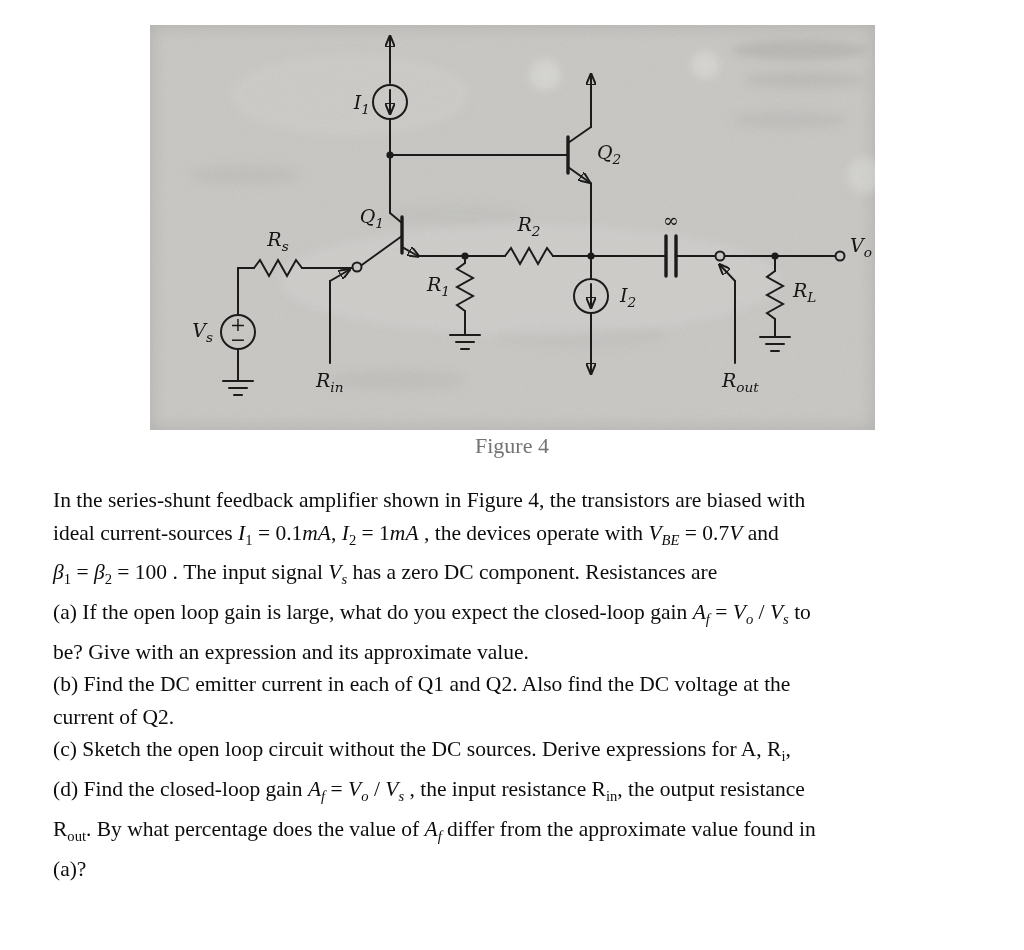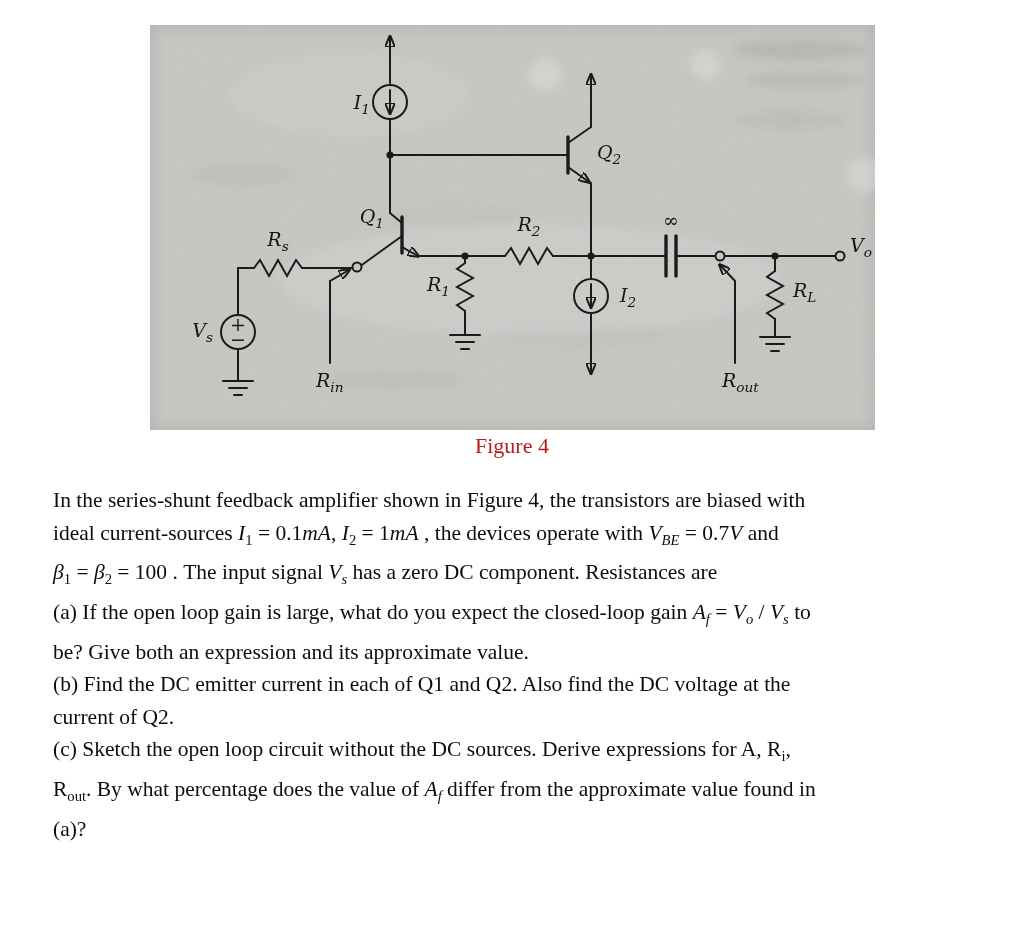--- a/index.html
+++ b/index.html
@@ -9,21 +9,21 @@
         box-shadow:inset 0 0 18px rgba(0,0,0,0.12);}
   #scan svg{display:block;}
   .circuit path,.circuit line{stroke:#1b1b1b;stroke-width:2;fill:none;stroke-linecap:round;}
   .circuit .bar{stroke-width:3.4;}
   .circuit circle.src{stroke:#1b1b1b;stroke-width:2;fill:none;}
   .circuit circle.node{fill:#1b1b1b;stroke:none;}
   .circuit circle.term{fill:#c8c7c4;stroke:#1b1b1b;stroke-width:2;}
   .circuit text{fill:#161616;font-family:"DejaVu Serif", serif;font-style:italic;font-size:19px;}
   .circuit text.sym{font-style:normal;}
   #caption{position:absolute;left:0;top:433px;width:1024px;text-align:center;
-           font-size:22px;color:#b91c1c;}
+           font-size:22px;color:#737373;}
   #problem{position:absolute;left:25px;top:484px;width:985px;font-size:21.5px;
            line-height:32.5px;color:#0d0d0d;}
   #problem .tline{white-space:nowrap;margin-left:28px;}
   #problem sub{font-size:68%;}
   #problem i{font-family:"Liberation Serif", serif;}
 </style>
 </head>
 <body>
 
 <div id="page">
@@ -174,21 +174,22 @@
     </svg>
   </div>
 
   <div id="caption">Figure 4</div>
 
   <div id="problem">
       <div class="tline">In the series-shunt feedback amplifier shown in Figure 4, the transistors are biased with</div>
       <div class="tline">ideal current-sources <i>I</i><sub>1</sub> = 0.1<i>mA</i>, <i>I</i><sub>2</sub> = 1<i>mA</i> , the devices operate with <i>V</i><sub><i>BE</i></sub> = 0.7<i>V</i> and</div>
       <div class="tline"><i>β</i><sub>1</sub> = <i>β</i><sub>2</sub> = 100 . The input signal <i>V</i><sub><i>s</i></sub> has a zero DC component. Resistances are</div>
       <div class="tline">(a) If the open loop gain is large, what do you expect the closed-loop gain <i>A</i><sub><i>f</i></sub> = <i>V</i><sub><i>o</i></sub> / <i>V</i><sub><i>s</i></sub> to</div>
-      <div class="tline">be? Give both an expression and its approximate value.</div>
+      <div class="tline">be? Give with an expression and its approximate value.</div>
       <div class="tline">(b) Find the DC emitter current in each of Q1 and Q2. Also find the DC voltage at the</div>
       <div class="tline">current of Q2.</div>
       <div class="tline">(c) Sketch the open loop circuit without the DC sources. Derive expressions for A, R<sub>i</sub>,</div>
+      <div class="tline">(d) Find the closed-loop gain <i>A</i><sub><i>f</i></sub> = <i>V</i><sub><i>o</i></sub> / <i>V</i><sub><i>s</i></sub> , the input resistance R<sub>in</sub>, the output resistance</div>
       <div class="tline">R<sub>out</sub>. By what percentage does the value of <i>A</i><sub><i>f</i></sub> differ from the approximate value found in</div>
       <div class="tline">(a)?</div>
     </div>
 
 </div>
 
 </body></html>

